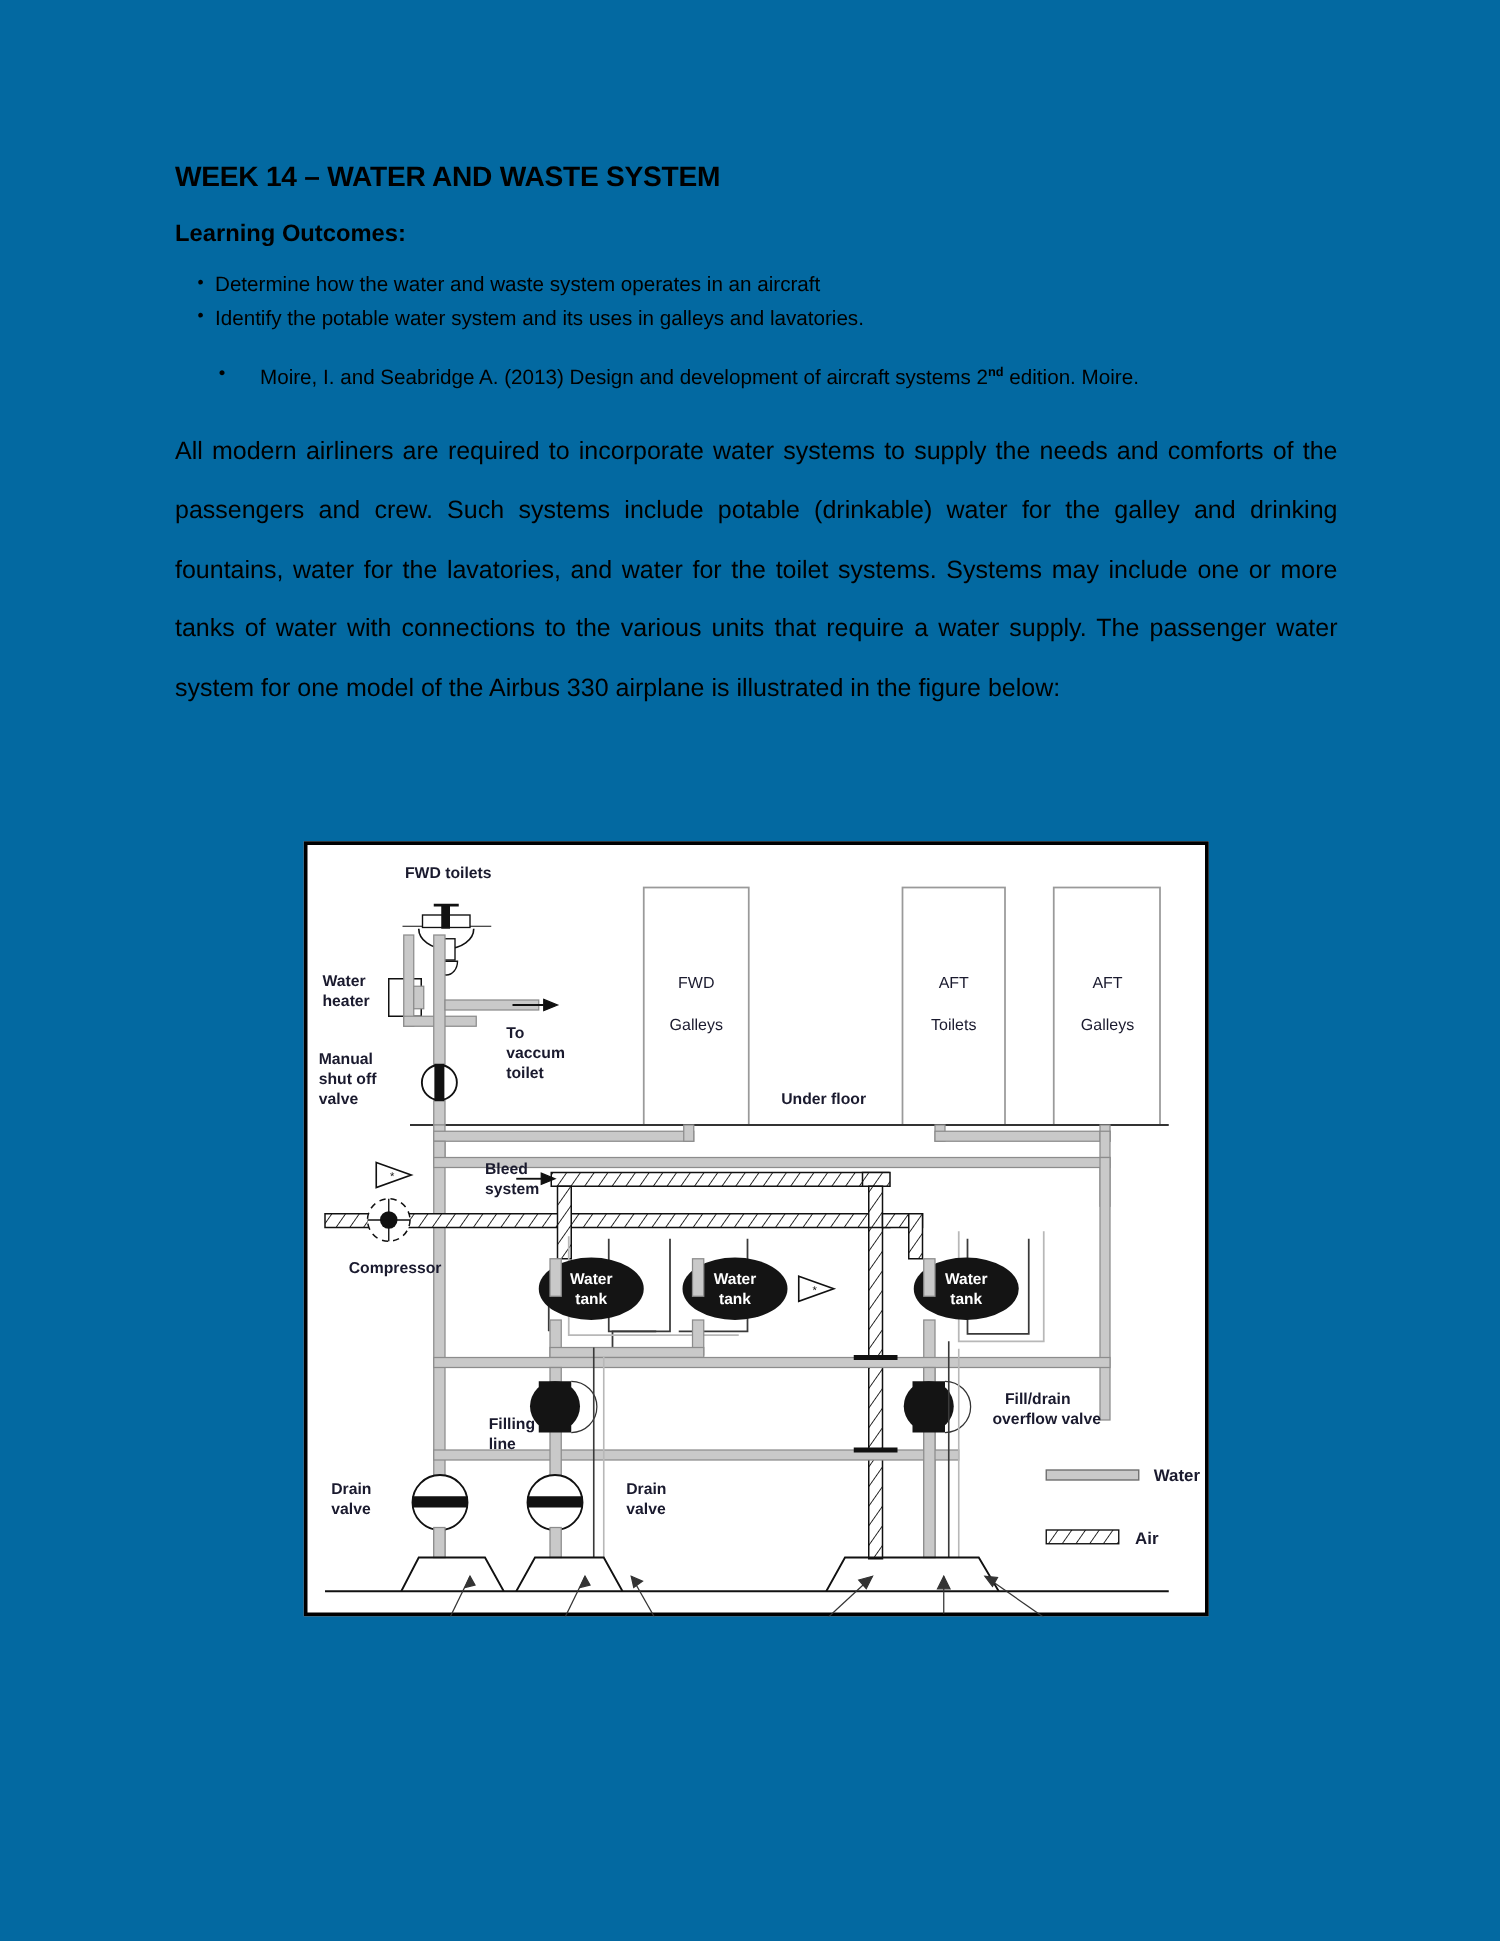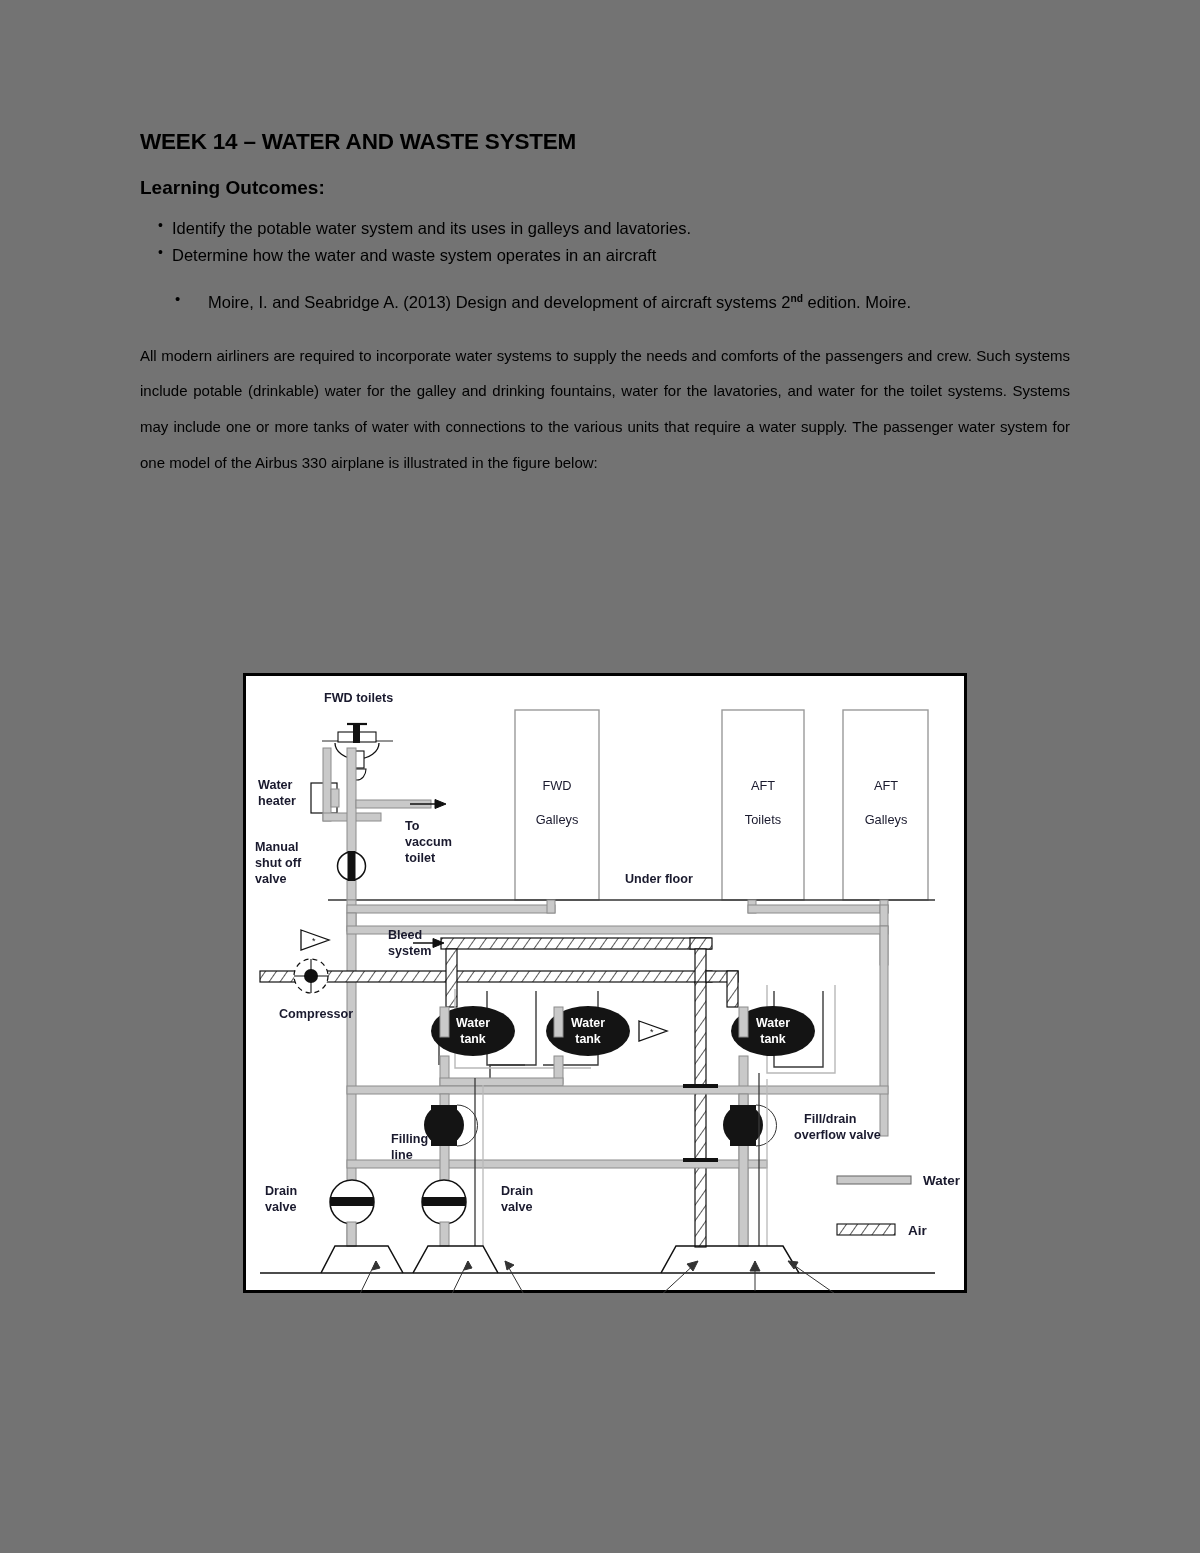--- a/index.html
+++ b/index.html
@@ -13,21 +13,21 @@
     position: relative;
     font-family: "Liberation Sans", sans-serif;
     color: #000;
     overflow: hidden;
   }
   .page {
     position: absolute;
     left: 0; top: 0;
     width: 1200px;
     height: 1553px;
-    background: #737373;
+    background: #0369a1;
   }
   .content {
     position: absolute;
     left: 140px;
     top: 128px;
     width: 930px;
   }
   h1.doc-title {
     font-size: 22.5px;
     font-weight: bold;
@@ -77,21 +77,21 @@
     top: -2px;
     font-size: 15px;
   }
   sup { font-size: 0.62em; vertical-align: super; font-weight: bold;}
   h3.topic {
     font-size: 19px;
     font-weight: bold;
     margin: 52px 0 0 0;
   }
   p.body-par {
-    font-size: 15px;
+    font-size: 20px;
     line-height: 2.38;
     margin: 22px 0 0 0;
     text-align: justify;
   }
   
   .figure-wrap {
     position: absolute;
     left: 243px;
     top: 673px;
     width: 724px;
@@ -117,22 +117,22 @@
 
 <div class="page">
 
   <div class="content">
 
     <h1 class="doc-title">WEEK 14 – WATER AND WASTE SYSTEM</h1>
 
     <h2 class="sec-head">Learning Outcomes:</h2>
 
     <ul class="bullets">
+      <li>Determine how the water and waste system operates in an aircraft</li>
       <li>Identify the potable water system and its uses in galleys and lavatories.</li>
-      <li>Determine how the water and waste system operates in an aircraft</li>
     </ul>
 
 
     <ul class="ref-list">
       <li><span>Moire, I. and Seabridge A. (2013) Design and development of aircraft systems 2</span><sup>nd</sup><span> edition. Moire.</span></li>
     </ul>
 
 
     <p class="body-par">All modern airliners are required to incorporate water systems to supply the needs and comforts of the passengers and crew. Such systems include potable (drinkable) water for the galley and drinking fountains, water for the lavatories, and water for the toilet systems. Systems may include one or more tanks of water with connections to the various units that require a water supply. The passenger water system for one model of the Airbus 330 airplane is illustrated in the figure below:</p>
 

